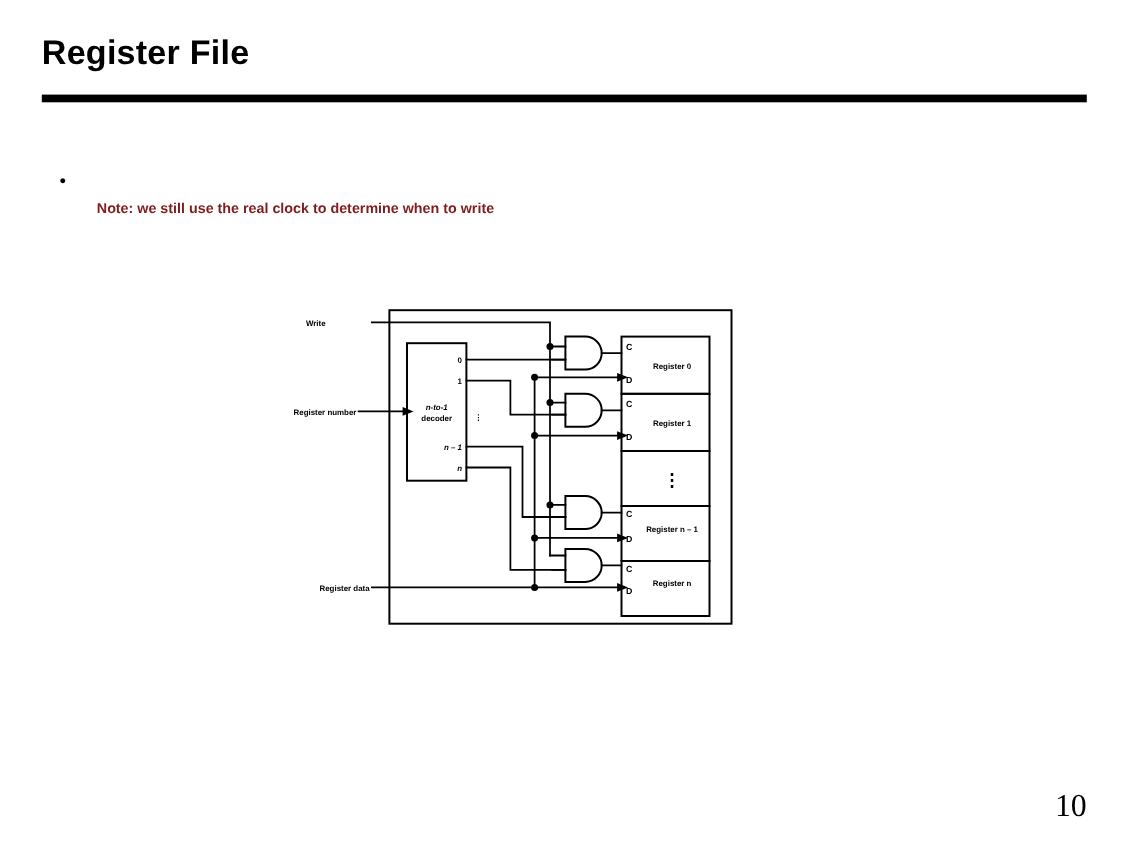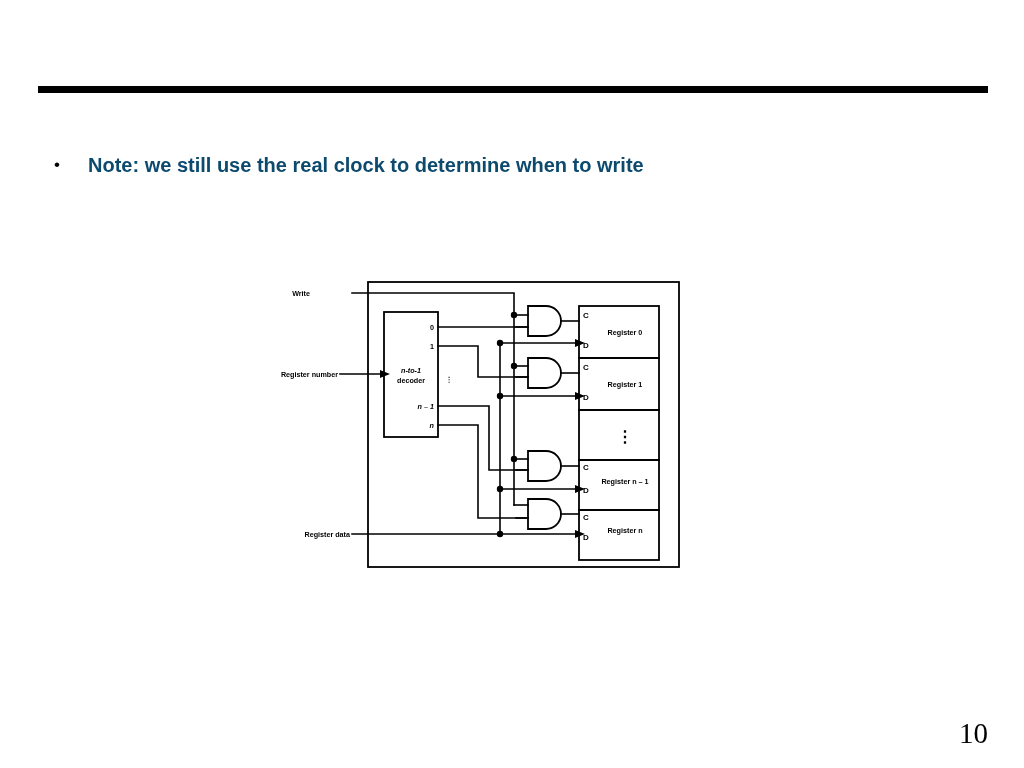--- a/index.html
+++ b/index.html
@@ -51,30 +51,31 @@
     width: 38px;
     flex: 0 0 38px;
     font-size: 17px;
     line-height: 26px;
     color: #000000;
     text-align: left;
     padding-left: 4px;
     box-sizing: border-box;
   }
   .bullet-text {
-    font-size: 20px;
+    font-size: 13px;
     font-weight: bold;
     line-height: 26px;
-    color: #0c4a6e;
+    color: #7f1d1d;
     white-space: nowrap;
+    margin-top: 25px;
   }
   
   .figure {
     position: absolute;
-    left: 242px;
+    left: 228px;
     top: 270px;
     width: 450px;
     height: 305px;
   }
   .figure svg {
     display: block;
   }
   .fig-label {
     font-family: "Liberation Sans", sans-serif;
     font-size: 7.2px;
@@ -103,20 +104,21 @@
     font-size: 29px;
     color: #000000;
     margin-top: 40px;
   }
 </style>
 </head>
 <body>
 
 <div class="slide">
 
+  <div class="slide-title">Register File</div>
   <div class="title-rule"></div>
 
   <div class="bullet-row">
     <span class="bullet-mark">•</span>
     <span class="bullet-text">Note:  we still use the real clock to determine when to write</span>
   </div>
 
   <div class="figure">
     <svg width="450" height="305" viewBox="0 0 450 305" xmlns="http://www.w3.org/2000/svg">
       <g stroke="#000000" fill="none" stroke-width="1.6" stroke-linecap="square">

